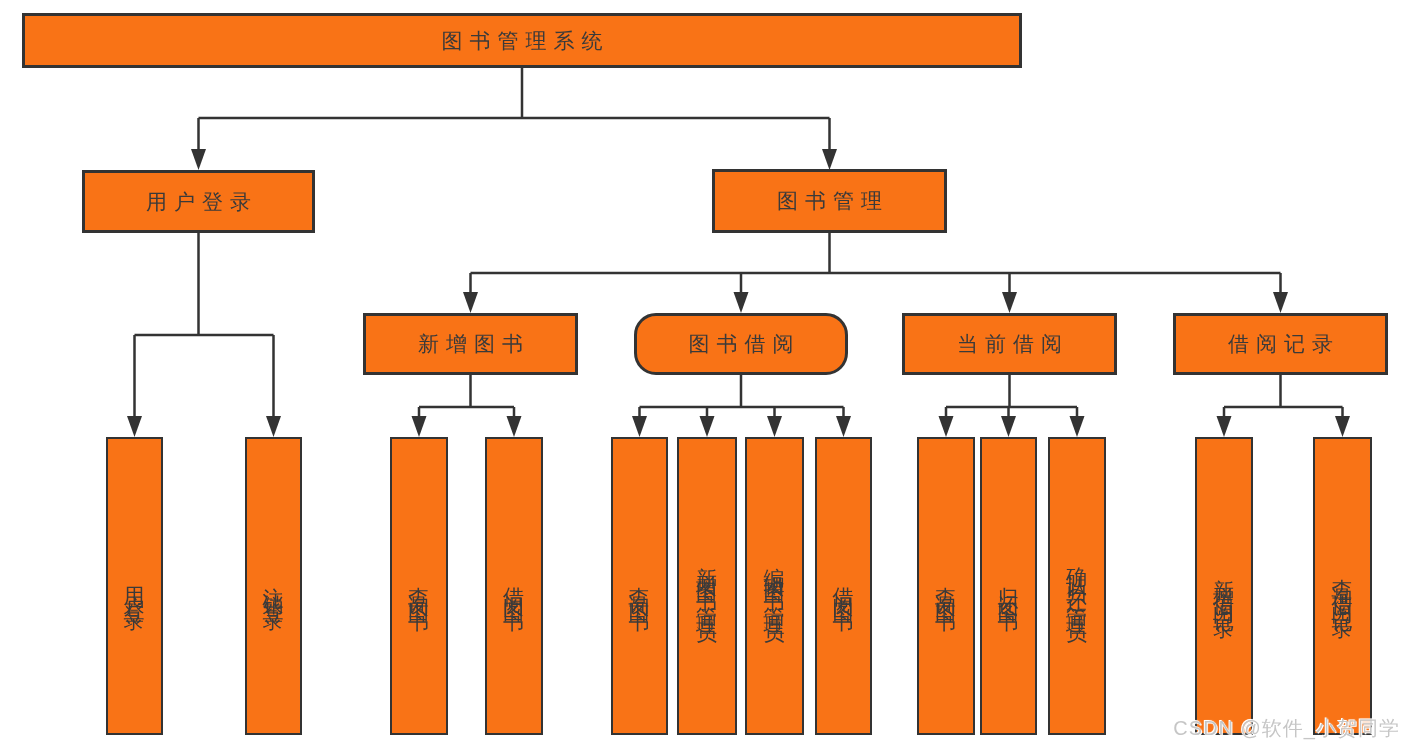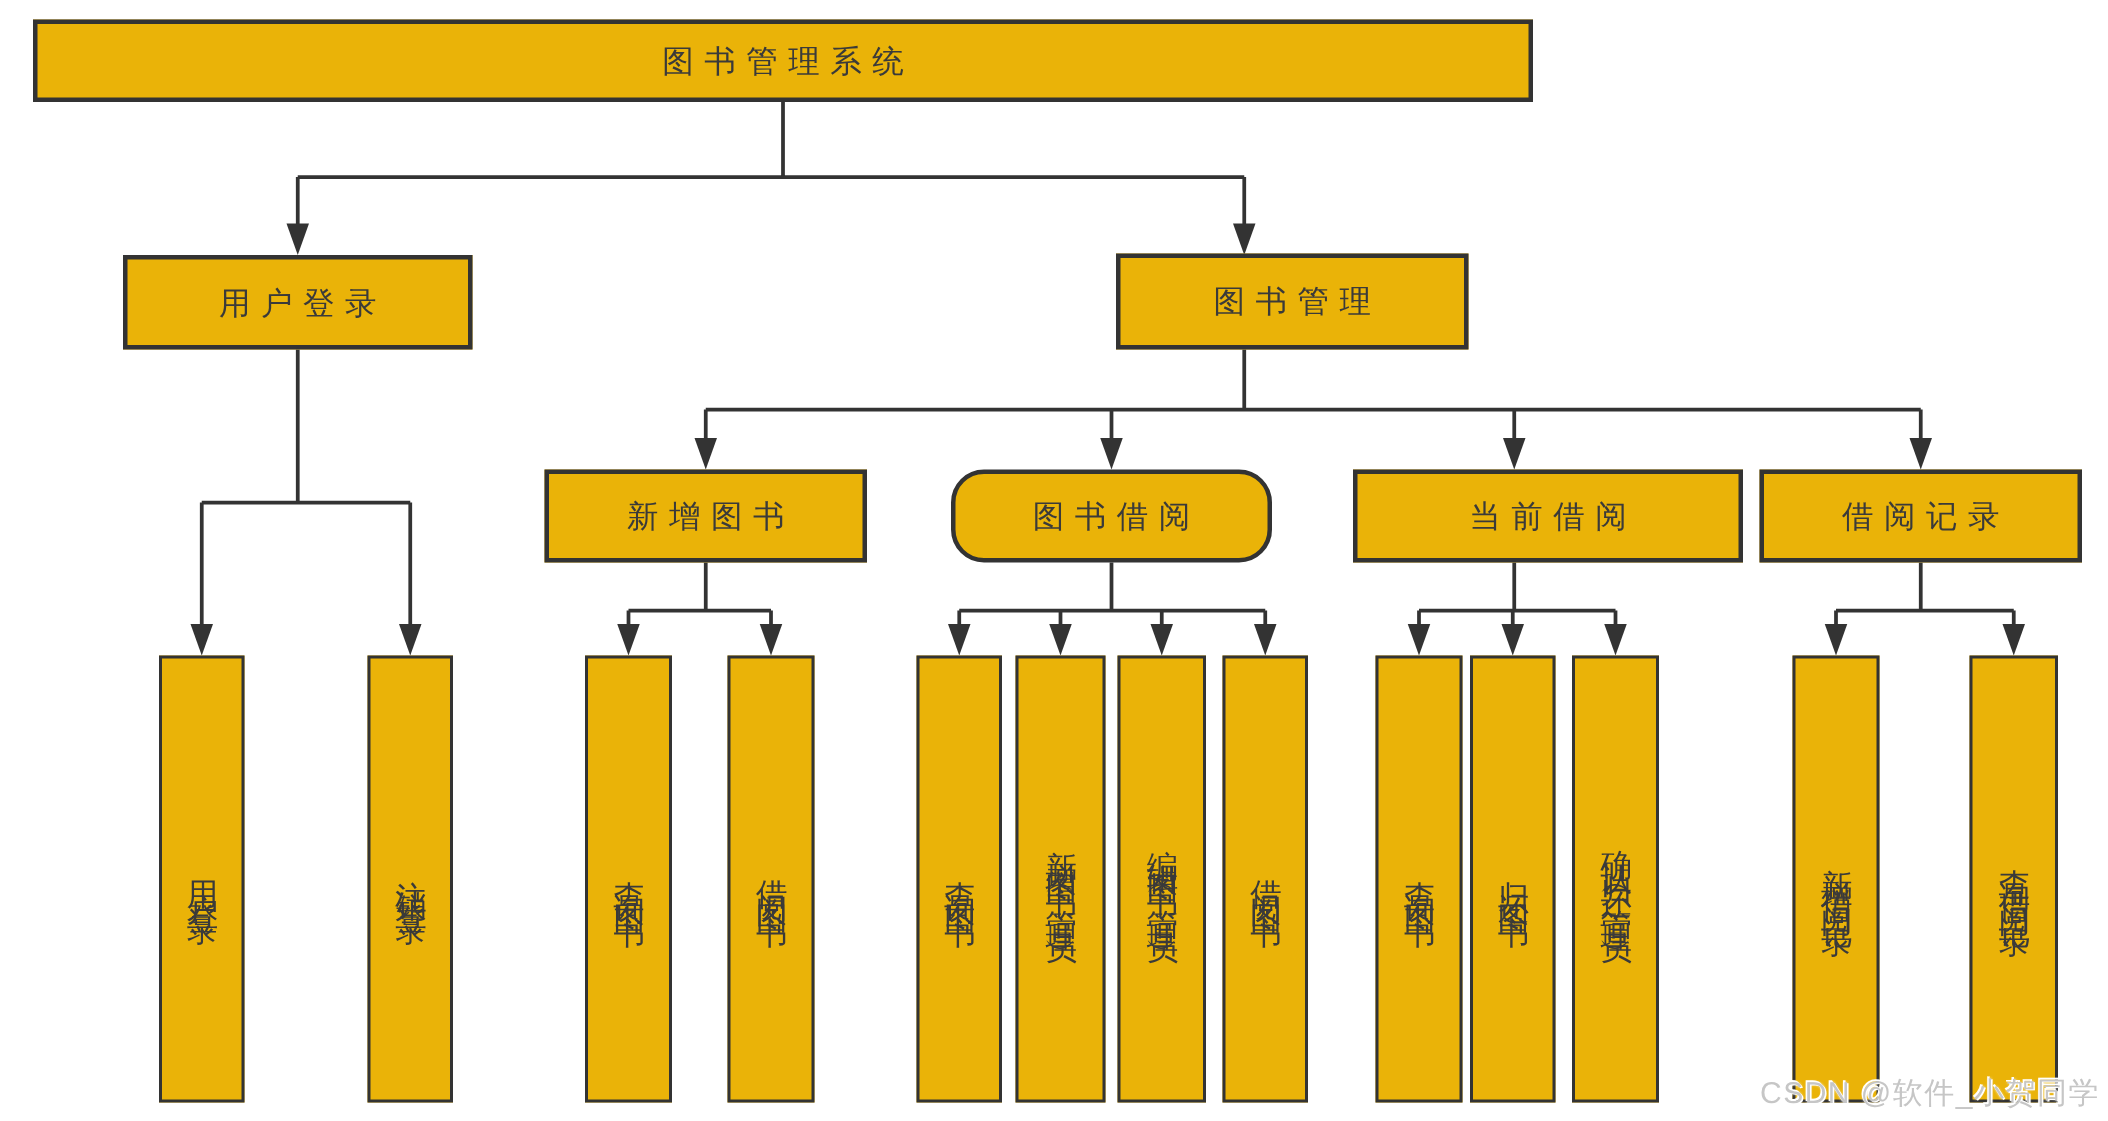--- a/index.html
+++ b/index.html
@@ -18,21 +18,21 @@
   svg.connectors {
     position: absolute;
     left: 0;
     top: 0;
     width: 1405px;
     height: 747px;
   }
   .node {
     position: absolute;
     box-sizing: border-box;
-    background: #eab308;
+    background: #f97316;
     border: 3px solid #333333;
     display: flex;
     align-items: center;
     justify-content: center;
     color: #3a3a3a;
   }
   .hbox {
     font-size: 21px;
     letter-spacing: 7px;
     white-space: nowrap;
@@ -100,31 +100,31 @@
     </g>
   </svg>
 
   <div class="node hbox" style="left:22px; top:13px; width:1000px; height:55px;">
     <span>图书管理系统</span>
   </div>
 
   <div class="node hbox" style="left:82px; top:170px; width:233px; height:63px;">
     <span>用户登录</span>
   </div>
-  <div class="node hbox" style="left:712px; top:169px; width:235px; height:64px;margin-left:32px;">
+  <div class="node hbox" style="left:712px; top:169px; width:235px; height:64px;">
     <span>图书管理</span>
   </div>
 
   <div class="node hbox" style="left:363px; top:313px; width:215px; height:62px;">
     <span>新增图书</span>
   </div>
   <div class="node hbox" style="left:634px; top:313px; width:214px; height:62px;border-radius:22px;">
     <span>图书借阅</span>
   </div>
-  <div class="node hbox" style="left:902px; top:313px; width:260px; height:62px;">
+  <div class="node hbox" style="left:902px; top:313px; width:215px; height:62px;">
     <span>当前借阅</span>
   </div>
   <div class="node hbox" style="left:1173px; top:313px; width:215px; height:62px;">
     <span>借阅记录</span>
   </div>
 
   <div class="node vbox" style="left:106px; top:437px; width:57px; height:298px;">
     <span class="vlabel">用户登录</span>
   </div>
   <div class="node vbox" style="left:245px; top:437px; width:57px; height:298px;">

